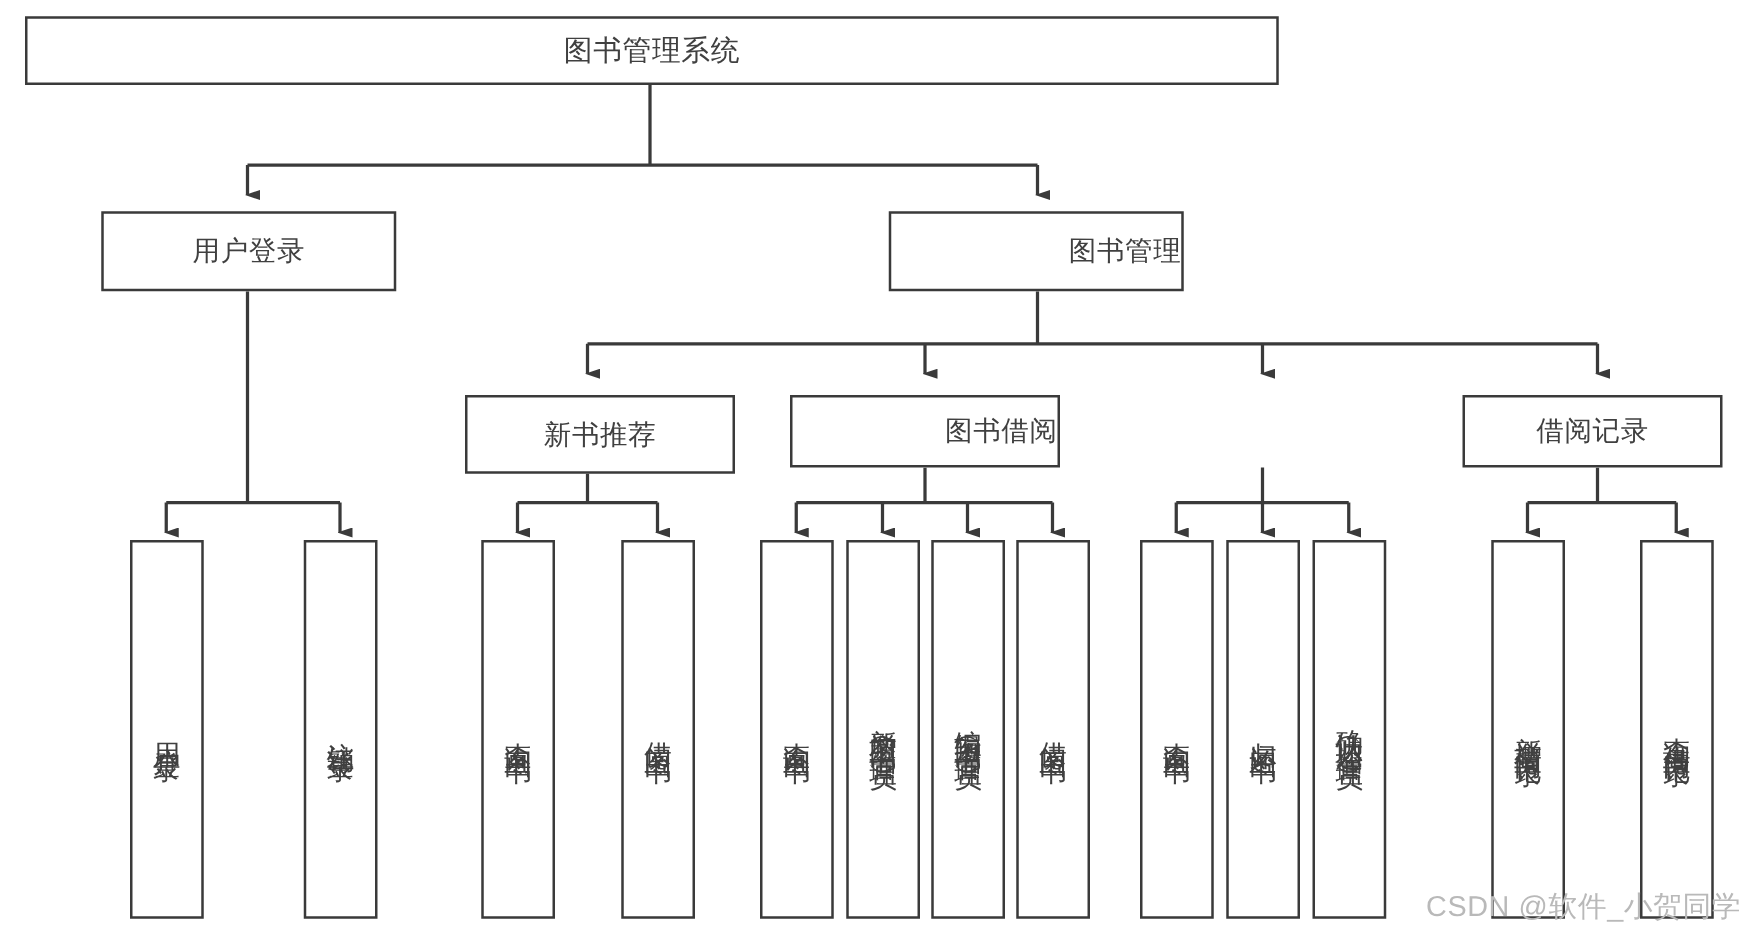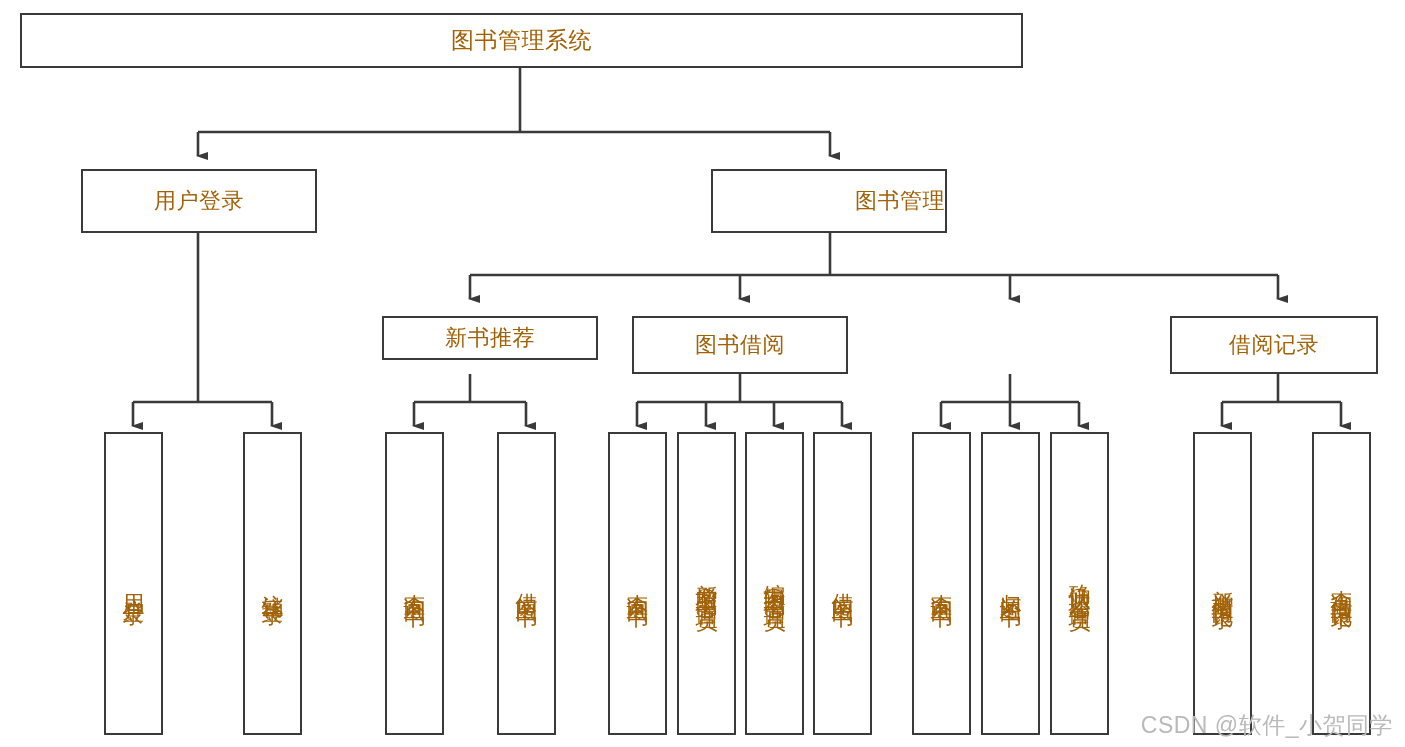--- a/index.html
+++ b/index.html
@@ -13,21 +13,21 @@
   svg#edges{position:absolute;left:0;top:0;width:1405px;height:747px;}
 
   .node{
     position:absolute;
     box-sizing:border-box;
     background:#ffffff;
     border:2px solid #3a3a3a;
     display:flex;
     align-items:center;
     justify-content:center;
-    color:#a16207;
+    color:#404040;
   }
   .node .label{
     white-space:pre;
     line-height:1.08;
     text-align:center;
   }
   .node.horiz .label{
     font-size:22px;
     letter-spacing:0.5px;
   }
@@ -114,24 +114,24 @@
     <span class="label">图书管理系统</span>
   </div>
 
   <div class="node horiz" style="left:81px;top:169px;width:236px;height:64px;">
     <span class="label">用户登录</span>
   </div>
   <div class="node horiz" style="left:711px;top:169px;width:236px;height:64px;justify-content:flex-end;">
     <span class="label">图书管理</span>
   </div>
 
-  <div class="node horiz" style="left:382px;top:316px;width:216px;height:44px;">
+  <div class="node horiz" style="left:372px;top:316px;width:216px;height:63px;">
     <span class="label">新书推荐</span>
   </div>
-  <div class="node horiz" style="left:632px;top:316px;width:216px;height:58px;">
+  <div class="node horiz" style="left:632px;top:316px;width:216px;height:58px;justify-content:flex-end;">
     <span class="label">图书借阅</span>
   </div>
   <div class="node horiz" style="left:1170px;top:316px;width:208px;height:58px;">
     <span class="label">借阅记录</span>
   </div>
 
   <div class="node vert" style="left:104px;top:432px;width:59px;height:303px;">
     <span class="label">用户登录</span>
   </div>
   <div class="node vert" style="left:243px;top:432px;width:59px;height:303px;">

